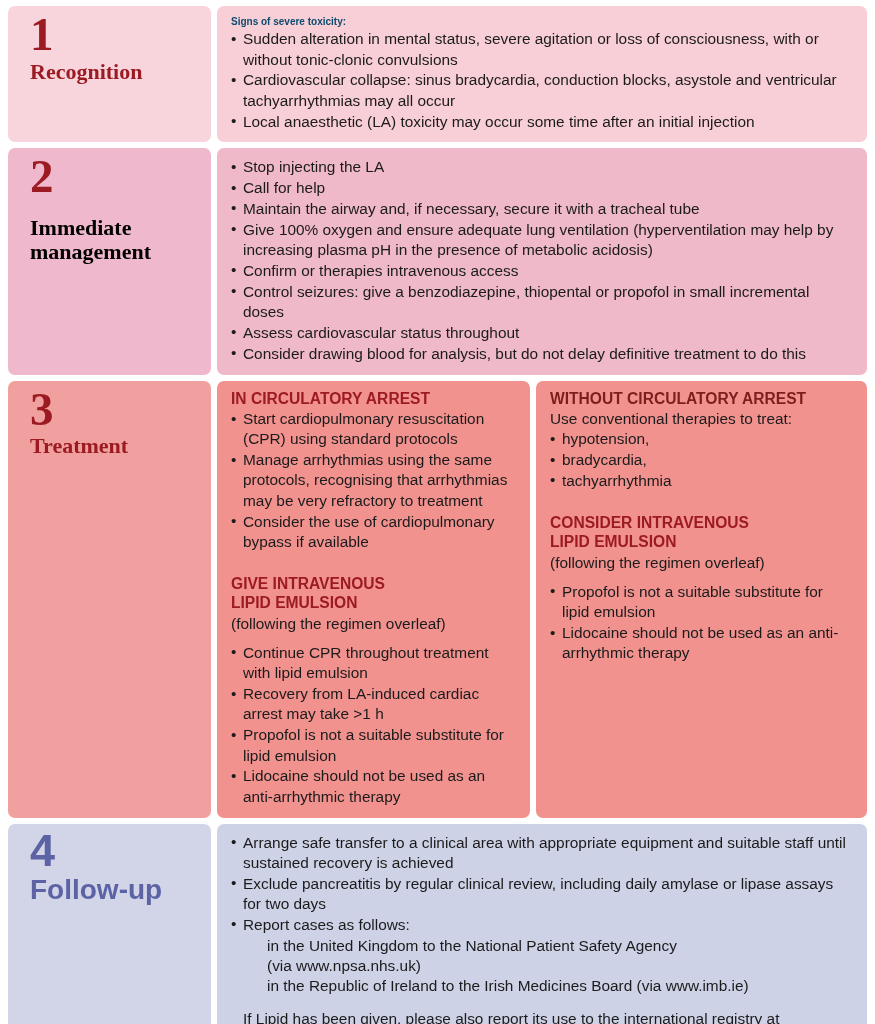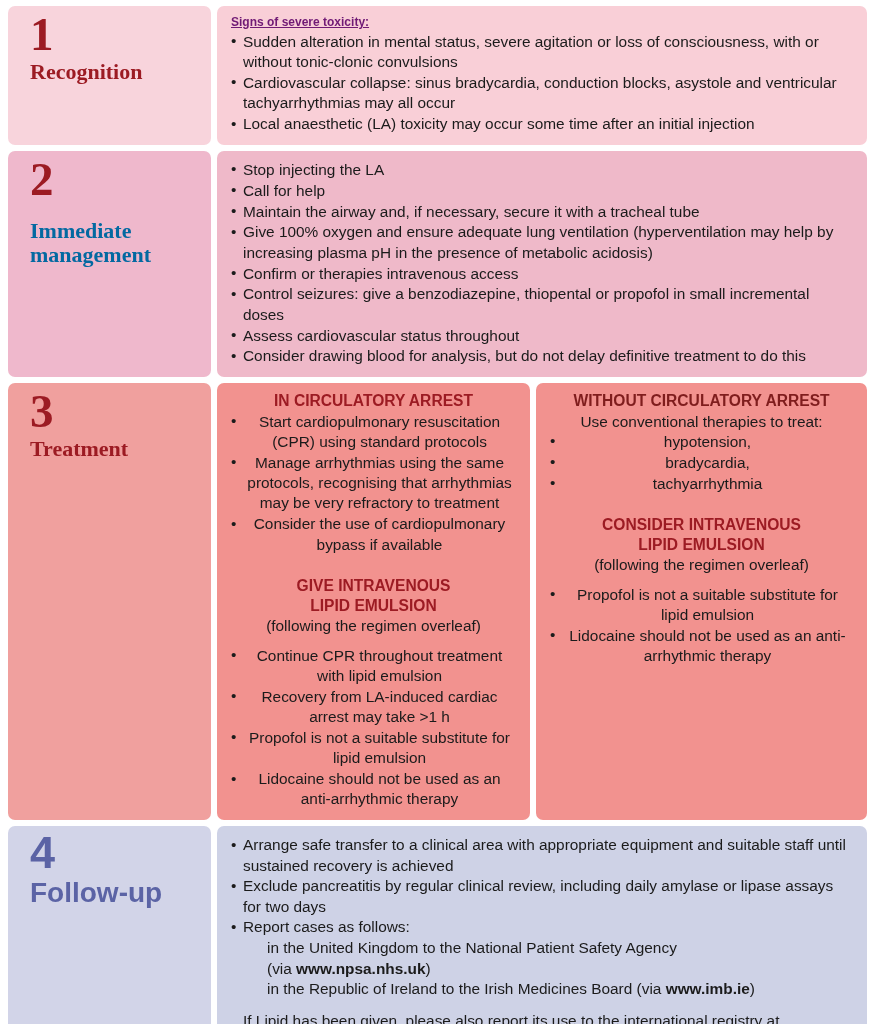--- a/index.html
+++ b/index.html
@@ -66,43 +66,41 @@
     flex: 1 1 auto;
     border-radius: 7px;
     padding: 9px 14px 10px 14px;
     font-size: 15.4px;
     line-height: 1.32;
     color: #1b1b1b;
   }
   .cols {
     flex: 1 1 auto;
     display: flex;
-    text-align: center;
   }
   .cols .content-cell:first-child {
     flex: 0 0 313px;
     margin-right: 6px;
   }
   .cols .content-cell:last-child {
     flex: 1 1 auto;
   }
 
   .cc-head {
     font-weight: bold;
     margin: 0 0 1px 0;
   }
   .cc-head.red {
     color: #9c1b23;
     font-size: 15.6px;
     line-height: 1.18;
   }
   .cc-head.dark {
-    color: #701a75;
-    font-size: 12px;
-    text-decoration: underline;
+    color: #0c4a6e;
+    font-size: 10px;
   }
   .plain-line { margin: 0 0 0 0; }
 
   ul.bullets {
     list-style: none;
     margin: 0;
     padding: 0;
   }
   ul.bullets li {
     position: relative;
@@ -114,21 +112,21 @@
     position: absolute;
     left: 0;
     top: -0.5px;
   }
   .sub-indent {
     margin: 0 0 0 36px;
   }
   .tail-text { margin: 12px; }
   .spacer-sm { height: 9px; }
   .spacer-md { height: 22px; }
-  b { font-weight: bold; margin-top: 15px; }
+  b { font-weight: normal; margin-top: 15px; }
 </style>
 </head>
 <body>
 
 <div id="protocol">
 
   <div class="section">
     <div class="label-cell" id="lbl1" style="background: rgb(248, 212, 220);">
       <div class="step-number" id="num1" style="color: rgb(156, 27, 35);">1</div>
       <div class="step-title" id="tit1" style="color: rgb(156, 27, 35);">Recognition</div>
@@ -139,21 +137,21 @@
         <li>Sudden alteration in mental status, severe agitation or loss of consciousness, with or without tonic-clonic convulsions</li>
         <li>Cardiovascular collapse: sinus bradycardia, conduction blocks, asystole and ventricular tachyarrhythmias may all occur</li>
         <li>Local anaesthetic (LA) toxicity may occur some time after an initial injection</li>
       </ul>
     </div>
   </div>
 
   <div class="section">
     <div class="label-cell" id="lbl2" style="background: rgb(239, 184, 204);">
       <div class="step-number" id="num2" style="color: rgb(156, 27, 35);">2</div>
-      <div class="step-title" id="tit2" style="color: #0369a1; margin-top: 17px;">Immediate management</div>
+      <div class="step-title" id="tit2" style="color: #000000; margin-top: 17px;">Immediate management</div>
     </div>
     <div class="content-cell" id="cnt2" style="background: rgb(239, 185, 201);">
       <ul class="bullets">
         <li>Stop injecting the LA</li>
         <li>Call for help</li>
         <li>Maintain the airway and, if necessary, secure it with a tracheal tube</li>
         <li>Give 100% oxygen and ensure adequate lung ventilation (hyperventilation may help by increasing plasma pH in the presence of metabolic acidosis)</li>
         <li>Confirm or therapies intravenous access</li>
         <li>Control seizures: give a benzodiazepine, thiopental or propofol in small incremental doses</li>
         <li>Assess cardiovascular status throughout</li>

